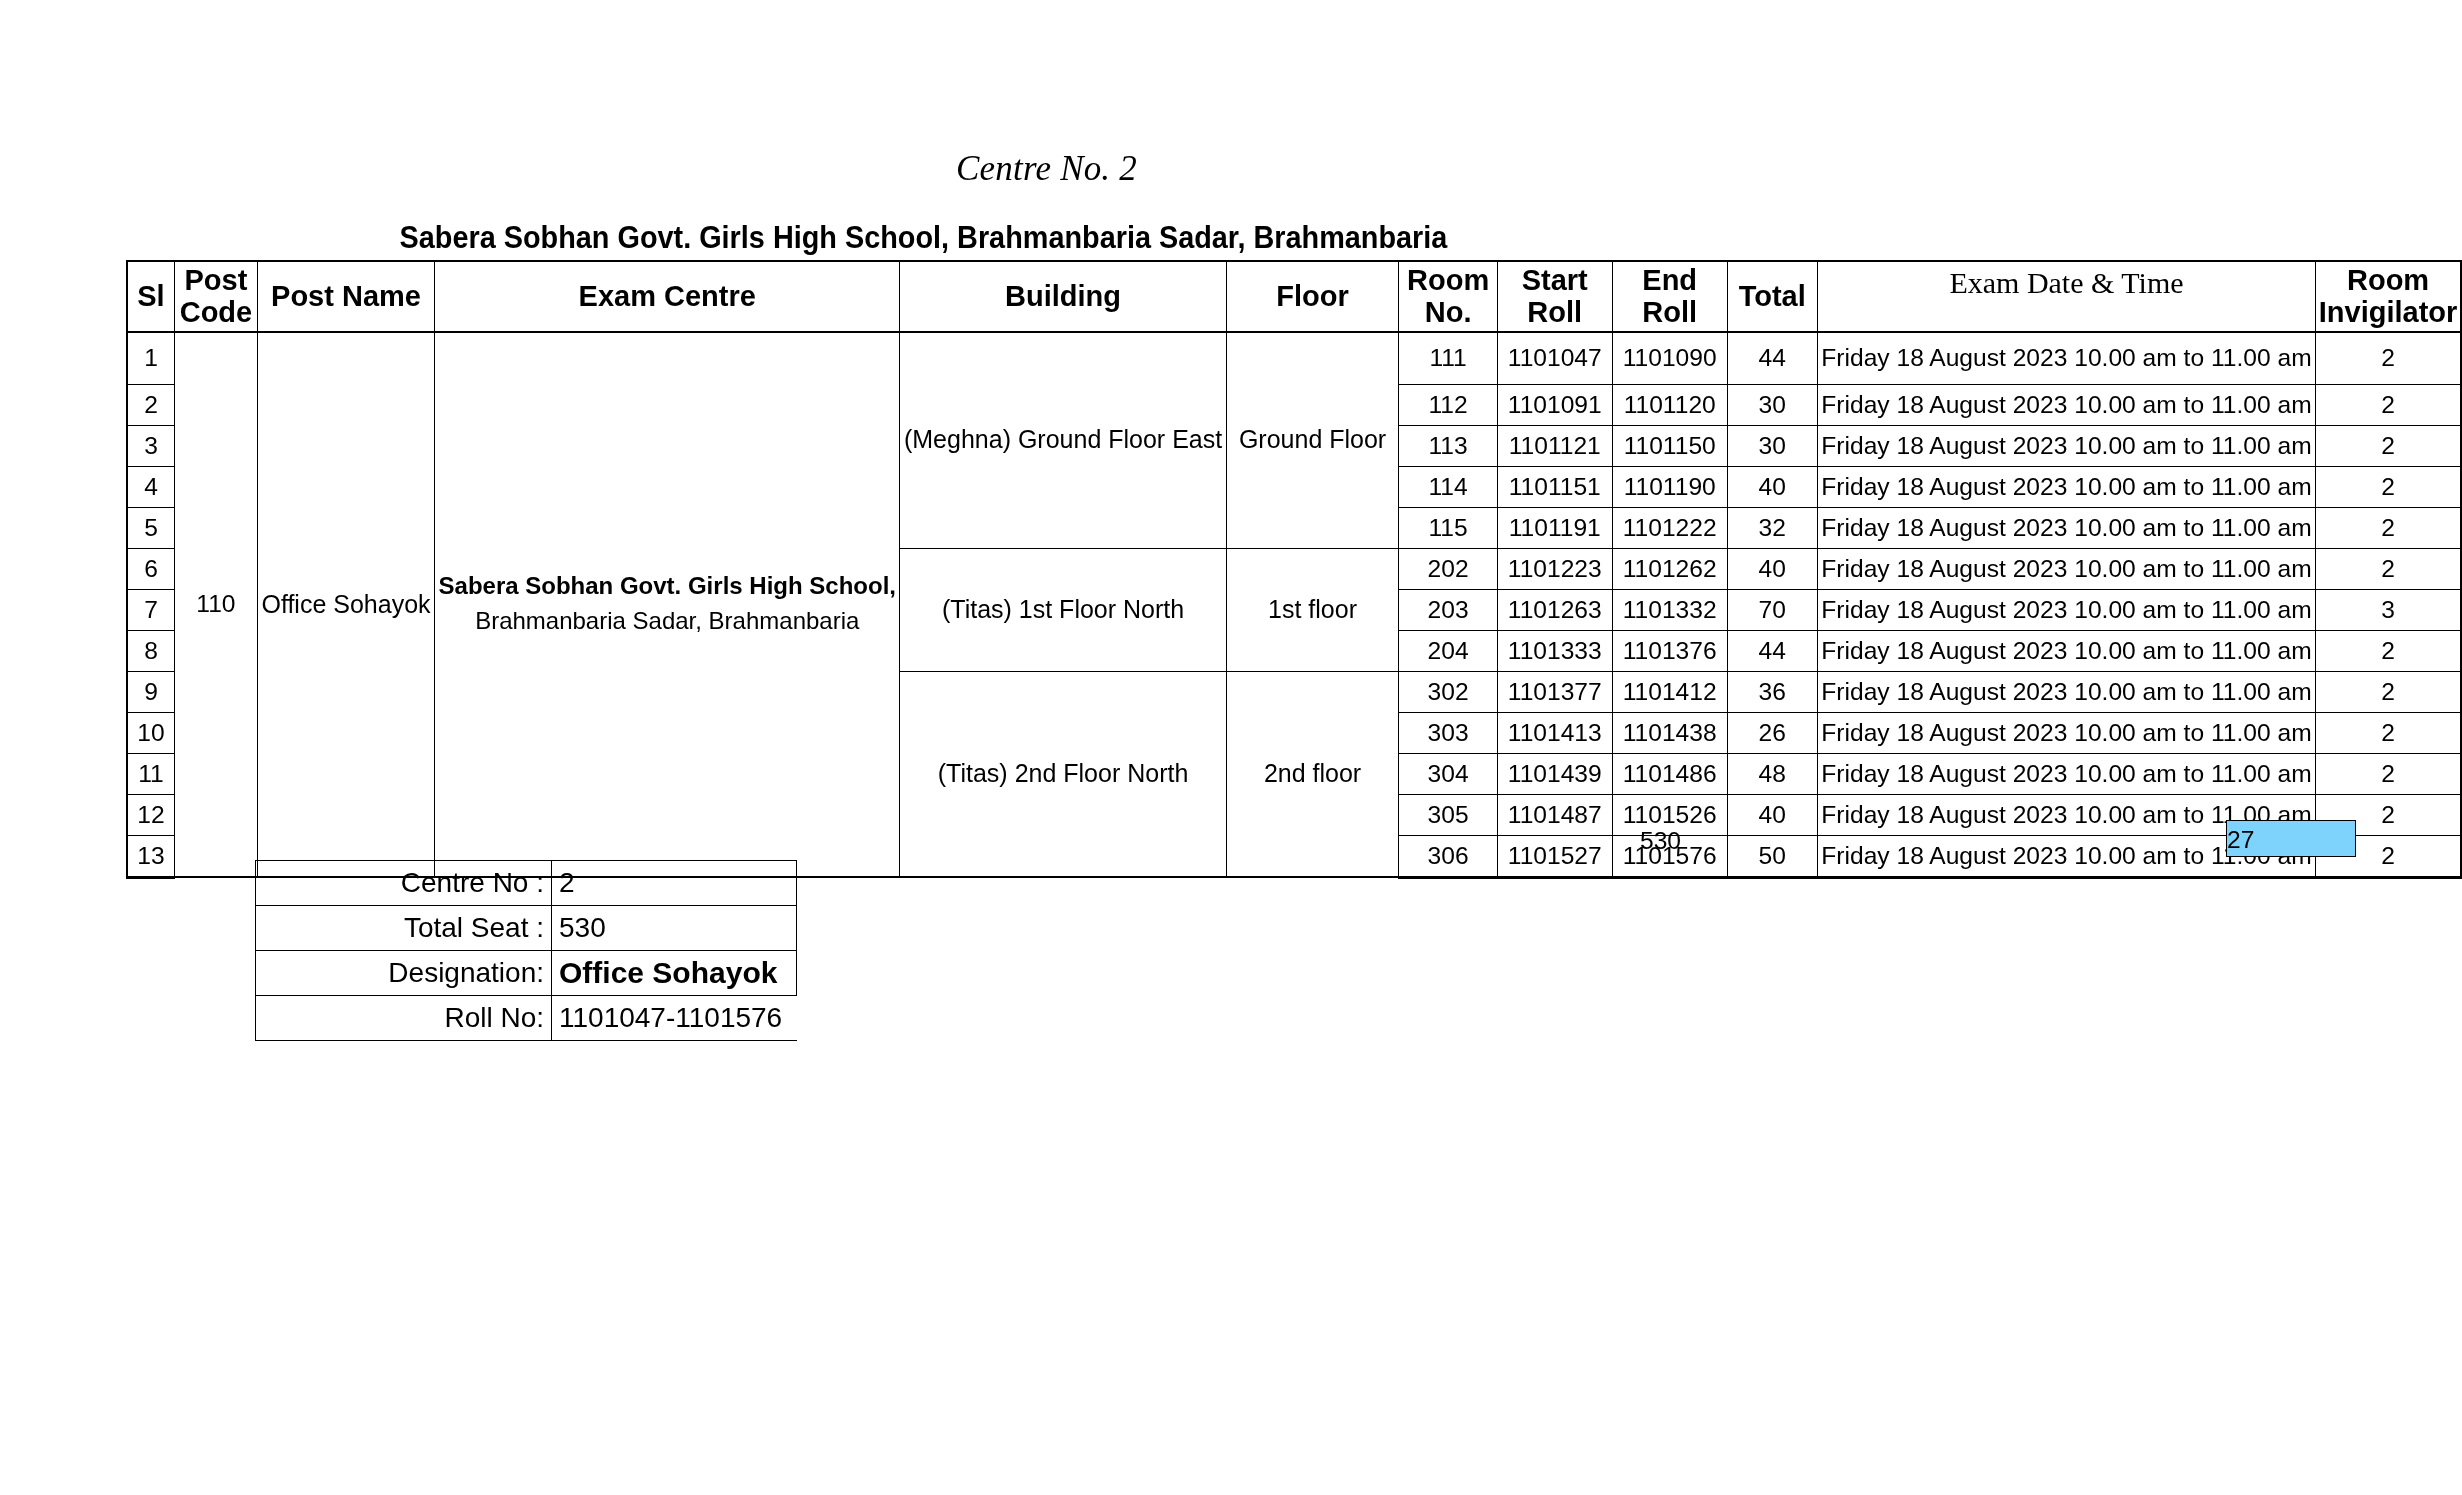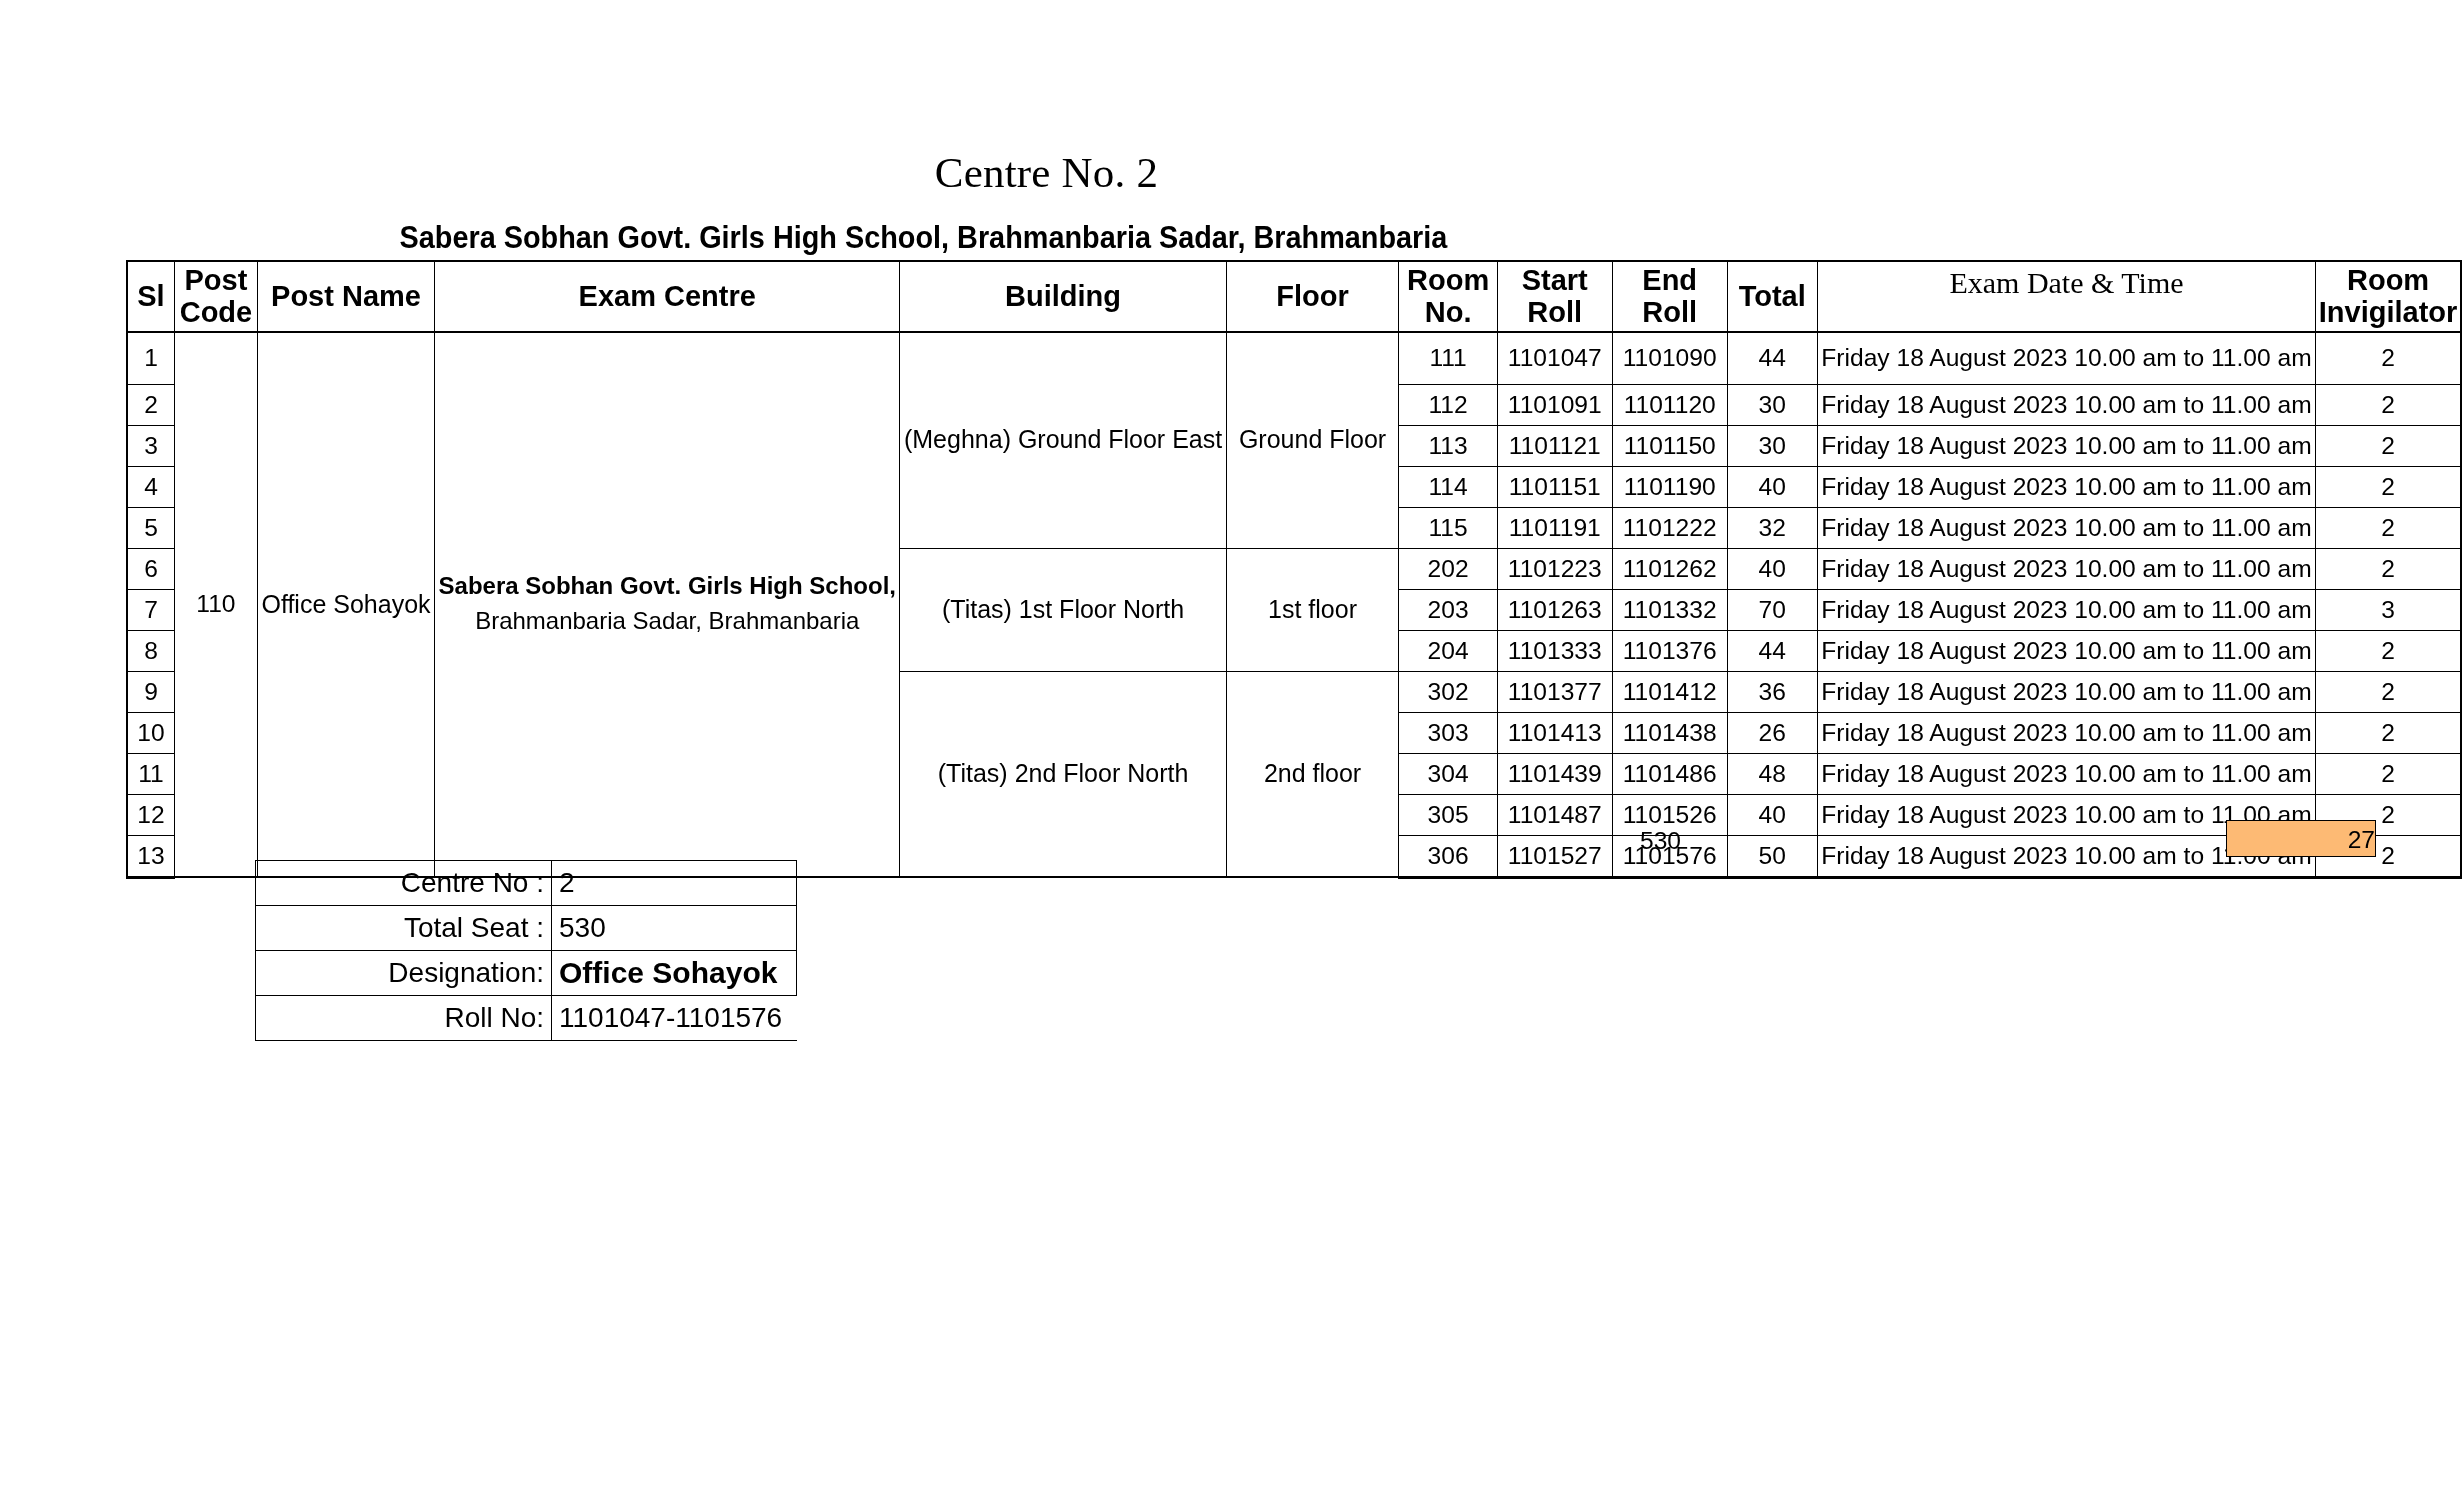--- a/index.html
+++ b/index.html
@@ -17,24 +17,25 @@
   }
 
   
   #doc-title {
     position: absolute;
     left: 0;
     top: 151px;
     width: 2093px;
     text-align: center;
     font-family: "Liberation Serif", serif;
-    font-size: 43px;
+    font-size: 35px;
     font-weight: 400;
     letter-spacing: 0.2px;
     line-height: 1;
+    font-style: italic;
   }
   #doc-subtitle {
     position: absolute;
     left: 0;
     top: 222px;
     width: 1847px;
     text-align: center;
     font-family: "Liberation Sans", sans-serif;
     font-size: 31px;
     font-weight: 700;
@@ -142,28 +143,28 @@
     left: 1602px;
     top: 827px;
     width: 117px;
     text-align: center;
     font-size: 24.6px;
   }
   #grand-total-inv {
     position: absolute;
     left: 2226px;
     top: 820px;
-    width: 150px;
+    width: 130px;
     height: 37px;
     line-height: 37px;
-    text-align: right;
+    text-align: left;
     font-size: 24.6px;
     border: 1.8px solid #000;
     box-sizing: border-box;
-    background: #fdba74;
+    background: #7dd3fc;
   }
 
   
   #summary-table {
     position: absolute;
     left: 217px;
     top: 860px;
     border-collapse: collapse;
     table-layout: fixed;
     font-size: 28px;

